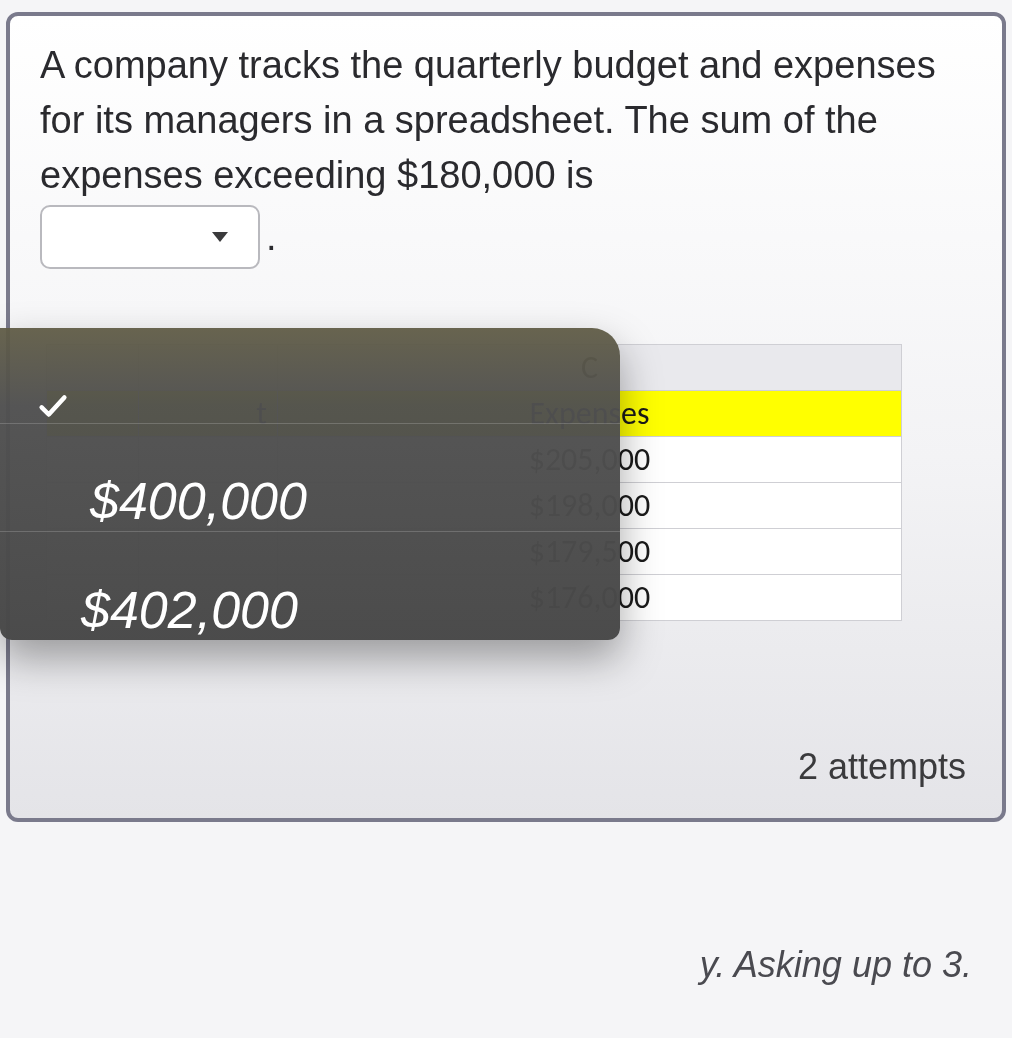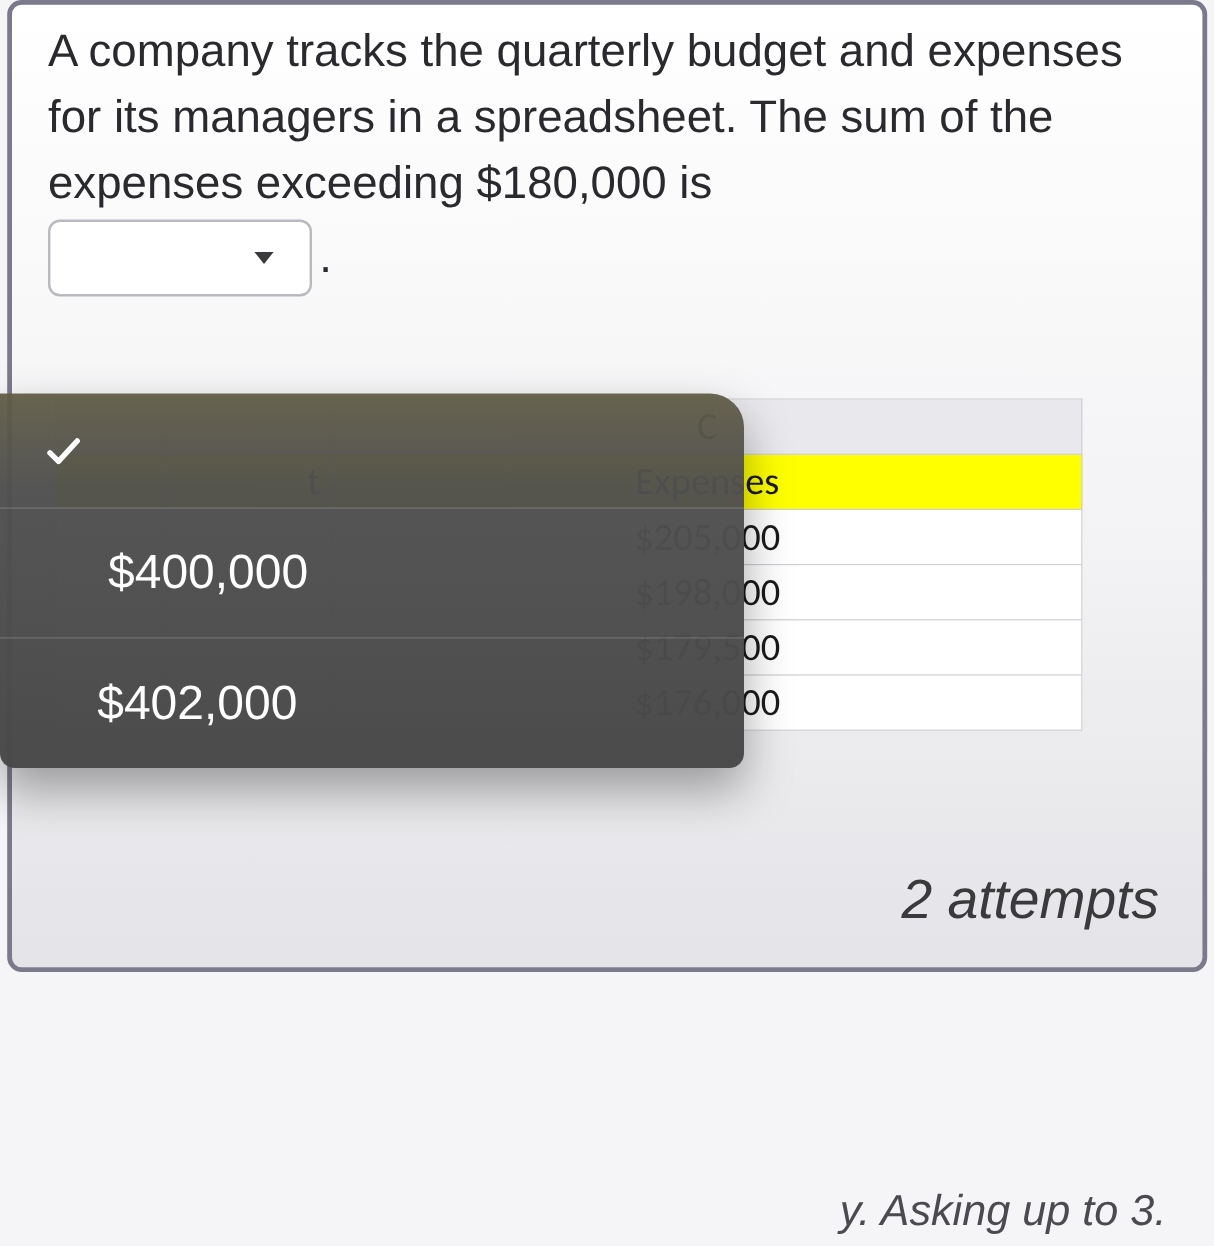--- a/index.html
+++ b/index.html
@@ -8,27 +8,27 @@
     padding: 0;
     font-family: -apple-system, BlinkMacSystemFont, "Segoe UI", Arial, sans-serif;
     background: #f5f5f7;
     width: 1012px;
     height: 1038px;
     overflow: hidden;
     position: relative;
   }
   .card {
     position: absolute;
-    top: 0;
+    top: 12px;
     left: 6px;
     right: 6px;
     border: 4px solid #7a7a8c;
     border-radius: 12px;
     background: linear-gradient(to bottom, #ffffff 0%, #f3f3f5 55%, #e4e4e8 100%);
-    padding: 12px 30px 24px 30px;
+    padding: 22px 30px 24px 30px;
     height: 810px;
   }
   .question-text {
     font-size: 38px;
     line-height: 1.45;
     color: #2a2a2e;
     margin: 0 0 2px 0;
   }
   .inline-row {
     display: flex;
@@ -86,54 +86,53 @@
   }
   .sheet .hdr {
     background: #ffff00;
     font-weight: 400;
   }
 
   .attempts {
     position: absolute;
     right: 36px;
     bottom: 30px;
-    font-style: italic;
-    font-size: 46px;
+    font-size: 36px;
     color: #3a3a3c;
   }
 
   .footer-text {
     position: absolute;
     top: 944px;
     right: 40px;
     font-style: italic;
     font-size: 36px;
     color: #4a4a50;
-    margin-top: 44px;
   }
 
   .dropdown {
     position: absolute;
     top: 328px;
     left: 0;
     width: 620px;
     background: linear-gradient(to bottom, rgba(96,92,70,0.95) 0%, rgba(80,80,80,0.97) 25%, rgba(72,72,72,0.98) 100%);
     border-radius: 0 28px 12px 12px;
     box-shadow: 0 18px 40px rgba(0,0,0,0.35);
     overflow: hidden;
     color: #ffffff;
   }
   .dropdown .opt {
     display: flex;
-    align-items: center;
+    align-items: flex-end;
     height: 108px;
     padding: 0 30px 0 36px;
-    font-size: 40px;
+    font-size: 52px;
     border-bottom: 1px solid rgba(255,255,255,0.18);
     cursor: pointer;
+    font-style: italic;
   }
   .dropdown .opt:last-child { border-bottom: none; padding-left: 27px; }
   .dropdown .opt.first { height: 96px; }
   .dropdown .check {
     width: 34px; height: 34px;
     margin-right: 20px;
   }
   .dropdown .check svg { width: 34px; height: 34px; display:block; }
   .dropdown .spacer { width: 34px; margin-right: 20px; }
 </style>

